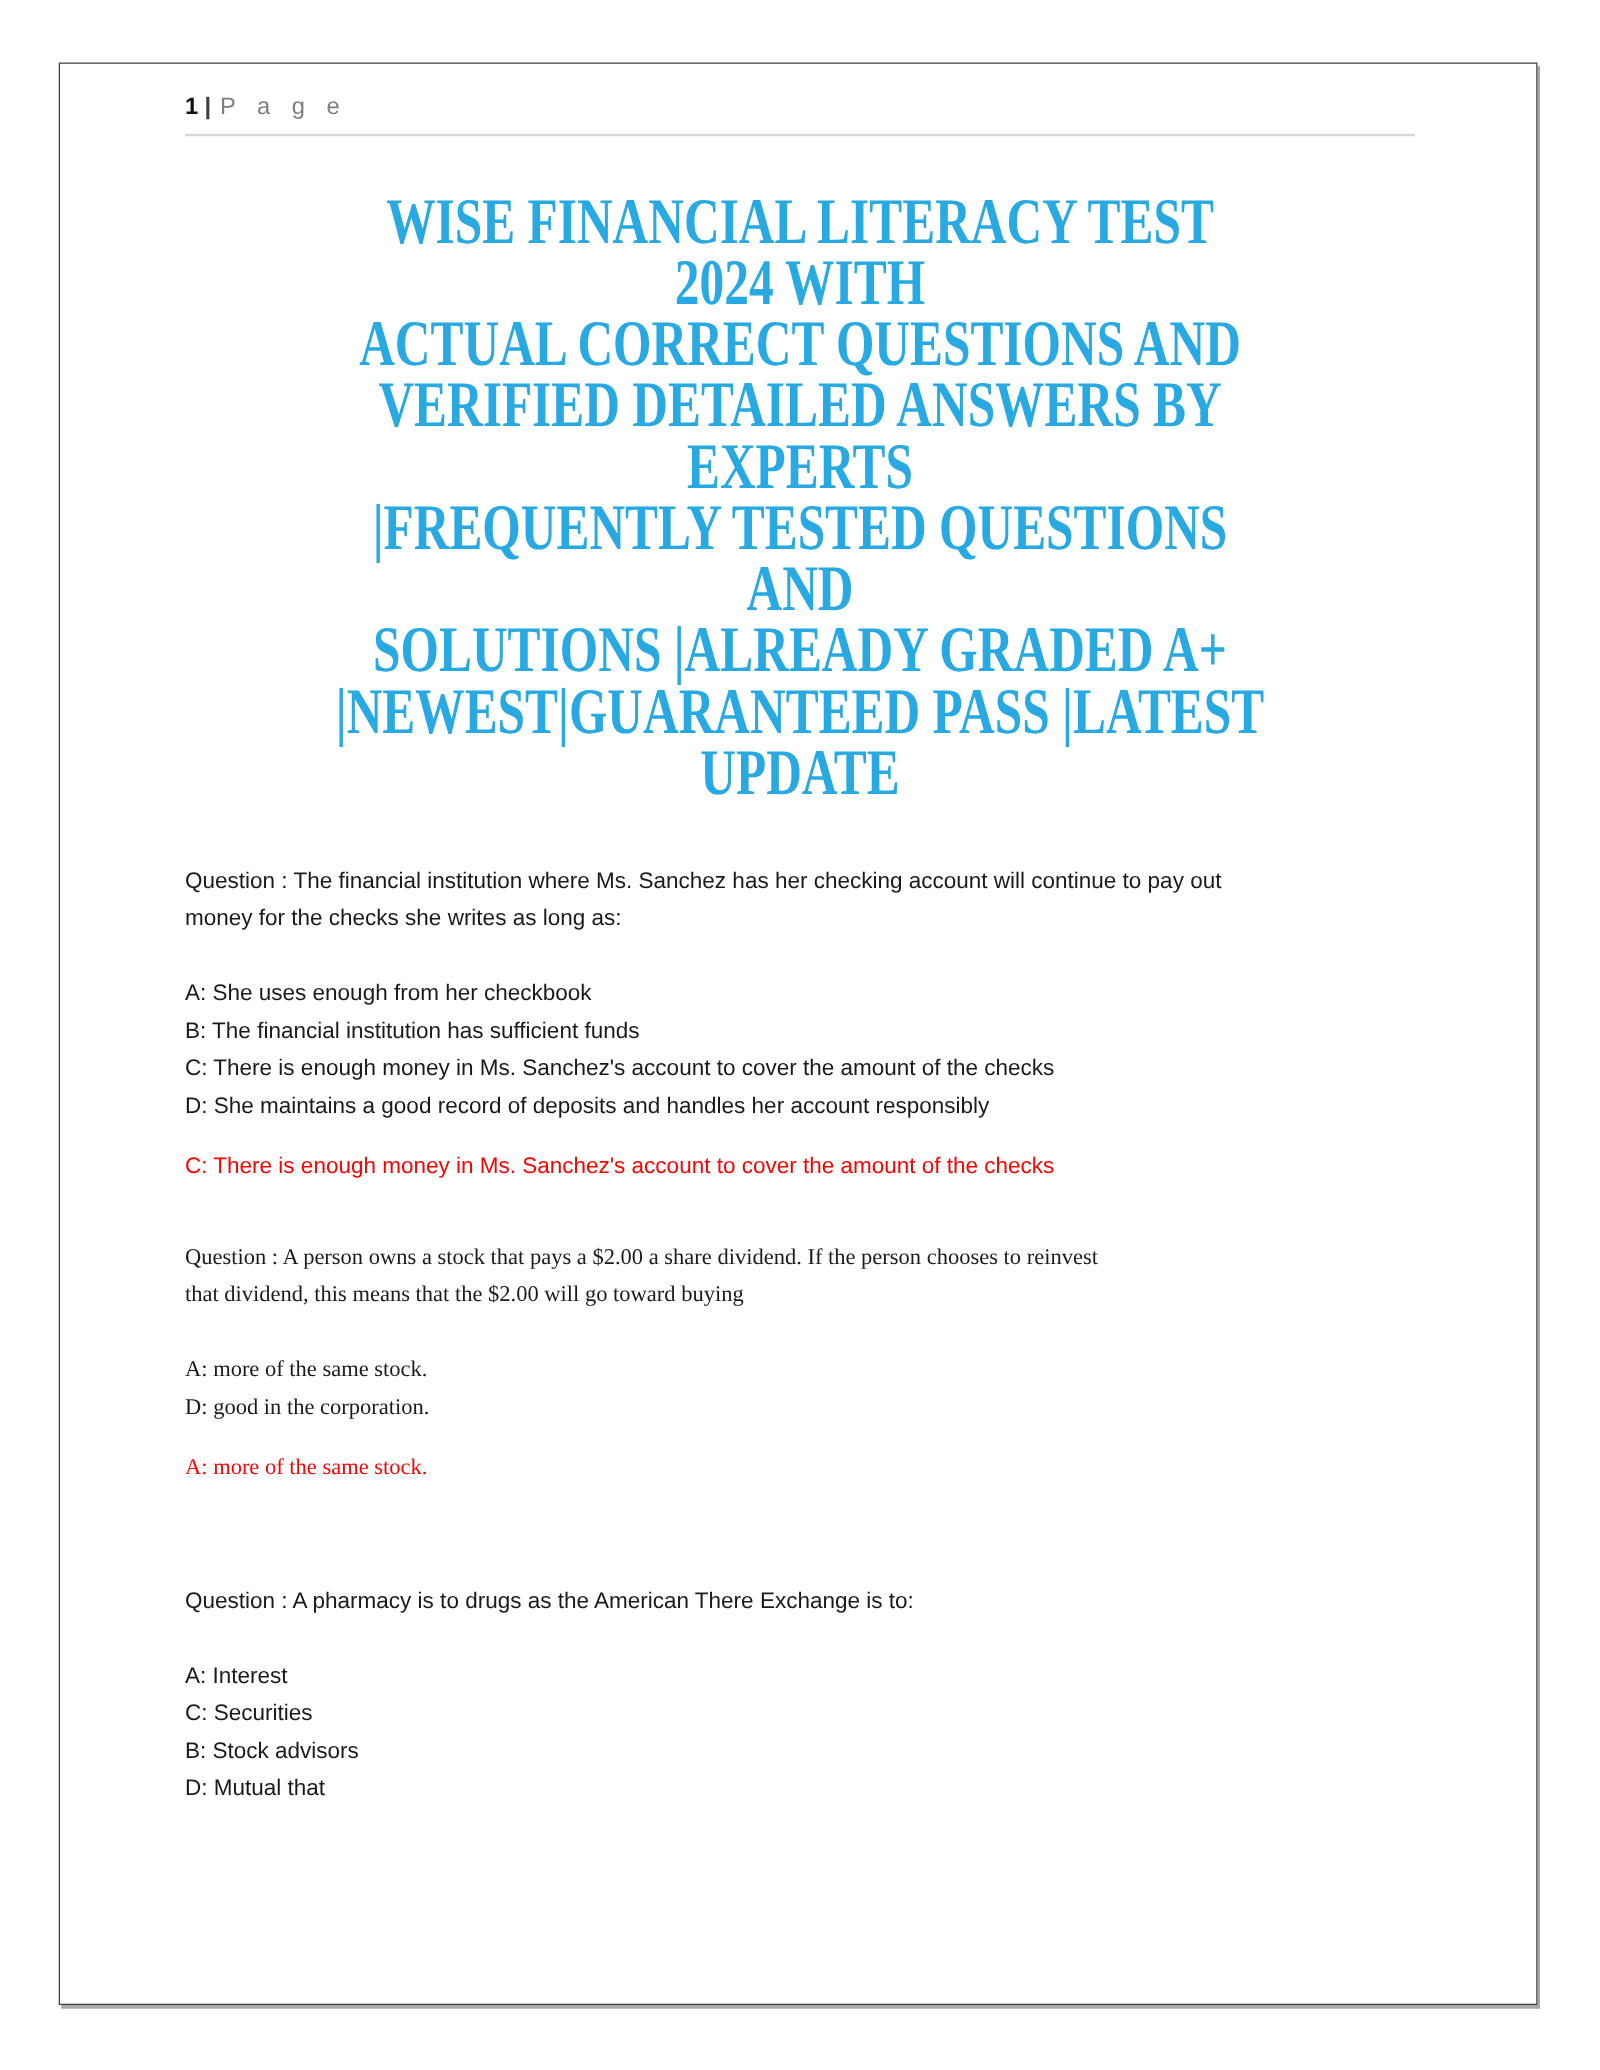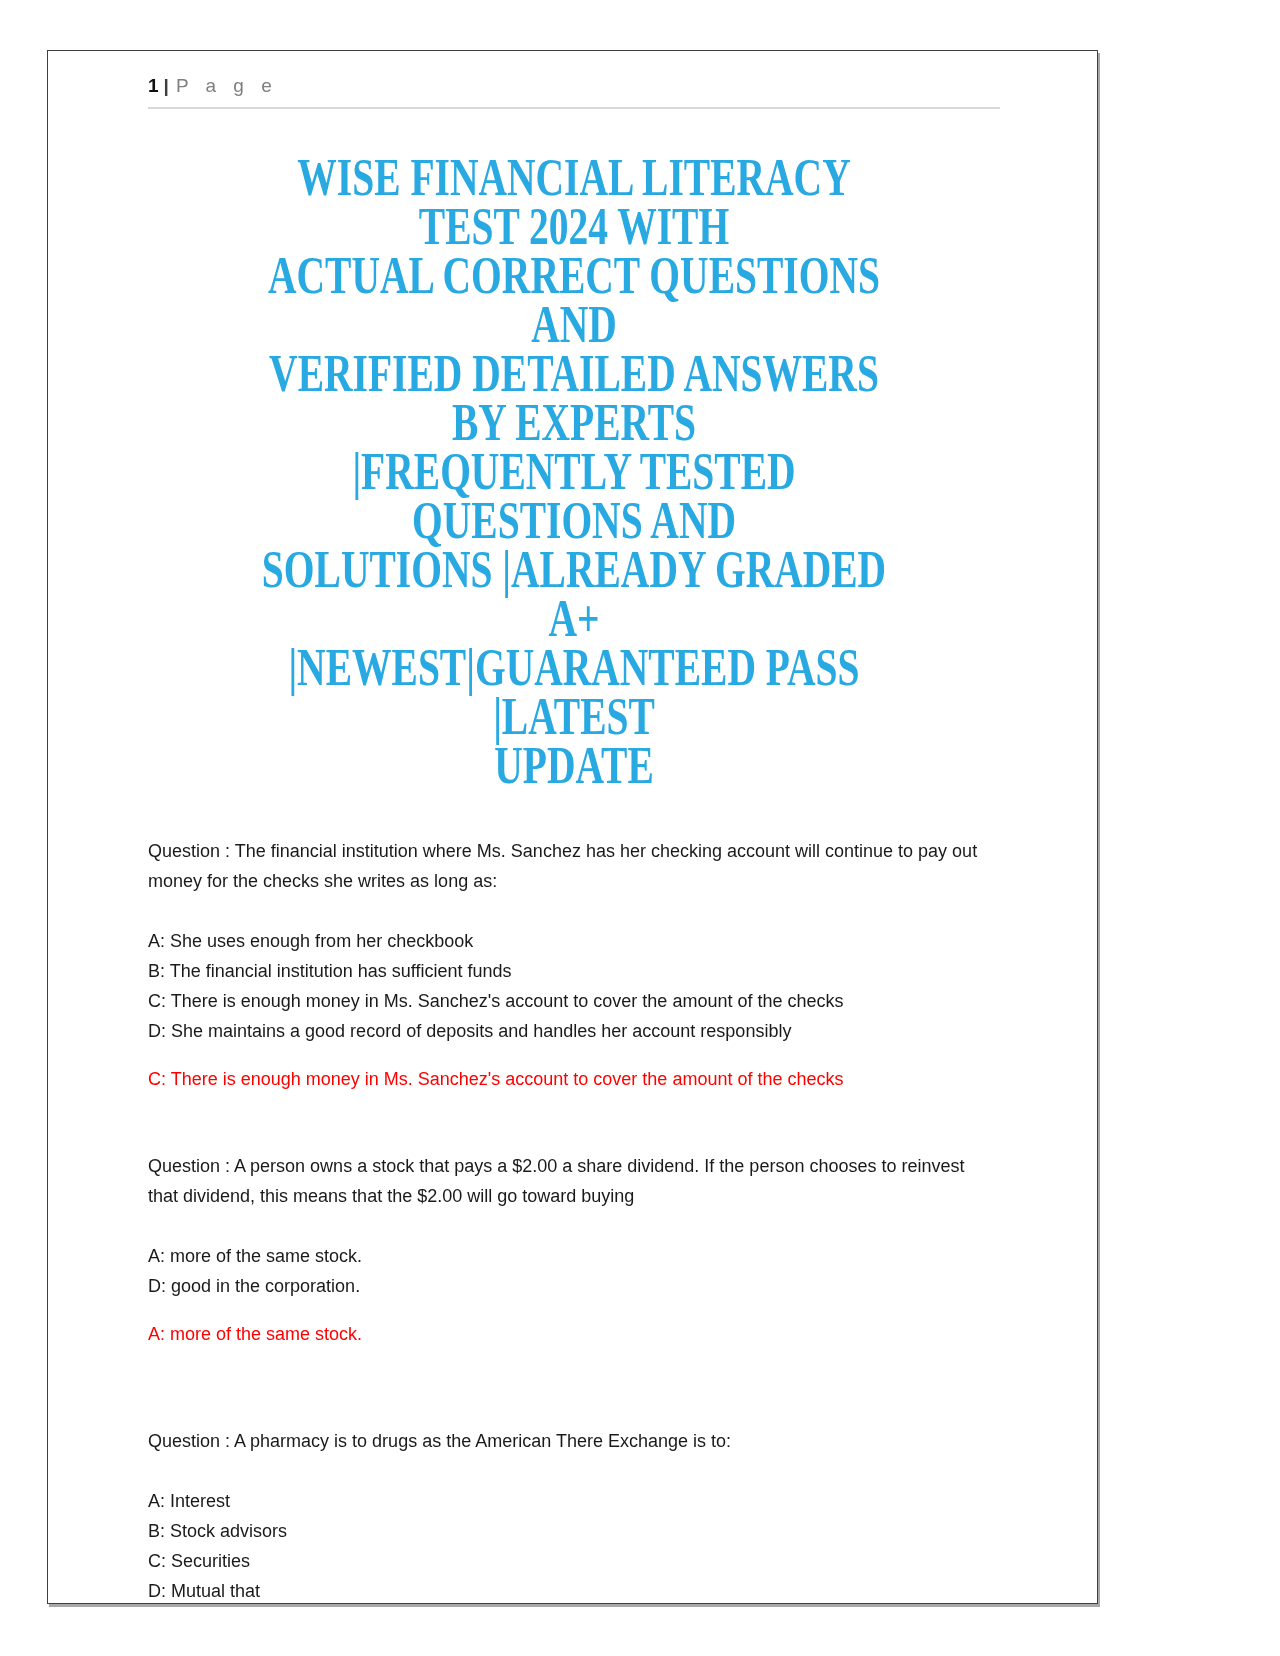--- a/index.html
+++ b/index.html
@@ -7,21 +7,21 @@
     width: 1280px;
     height: 1656px;
     background: #ffffff;
     position: relative;
     font-family: "Liberation Sans", sans-serif;
   }
   .sheet {
     position: absolute;
     left: 47px;
     top: 50px;
-    width: 1051px;
+    width: 1183px;
     height: 1554px;
     box-sizing: border-box;
     background: #ffffff;
     border: 1.5px solid #3f3f3f;
     box-shadow: 2px 3px 0 #a8a8a8;
     padding: 24px 97px 0 100px;
     overflow: hidden;
   }
   .page-header {
     font-size: 19px;
@@ -59,21 +59,21 @@
     white-space: pre-line;
   }
   .options p { margin: 0; }
   .answer {
     margin: 18px 0 0 0;
     color: var(--answer-color, #ff0000);
     white-space: pre-line;
   }
   .q-block { margin: 0; }
   .q-block.first { margin-top: 46px; }
-  .q-block.gap-xl { margin-top: 57px; }
+  .q-block.gap-xl { margin-top: 43px; font-family: Liberation Serif, serif; }
   .q-block.gap-lg { margin-top: 77px; }
 </style>
 </head>
 <body style="--title-color: #29a9e1; --answer-color: #ff0000; --body-color: #1a1a1a;">
 
 <div class="sheet">
 
   <div class="page-header">
     <span class="page-num">1</span><span class="page-sep">|</span><span class="page-label">P a g e</span>
   </div>
@@ -108,21 +108,21 @@
         <p>A: more of the same stock.</p>
         <p>D: good in the corporation.</p>
       </div>
       <p class="answer">A: more of the same stock.</p>
     </section>
 
     <section class="q-block gap-lg">
       <p class="q-text">Question : A pharmacy is to drugs as the American There Exchange is to:</p>
       <div class="options">
         <p>A: Interest</p>
+        <p>C: Securities</p>
         <p>B: Stock advisors</p>
-        <p>C: Securities</p>
         <p>D: Mutual that</p>
       </div>
 
     </section>
 
   </div>
 </div>
 
 </body></html>

